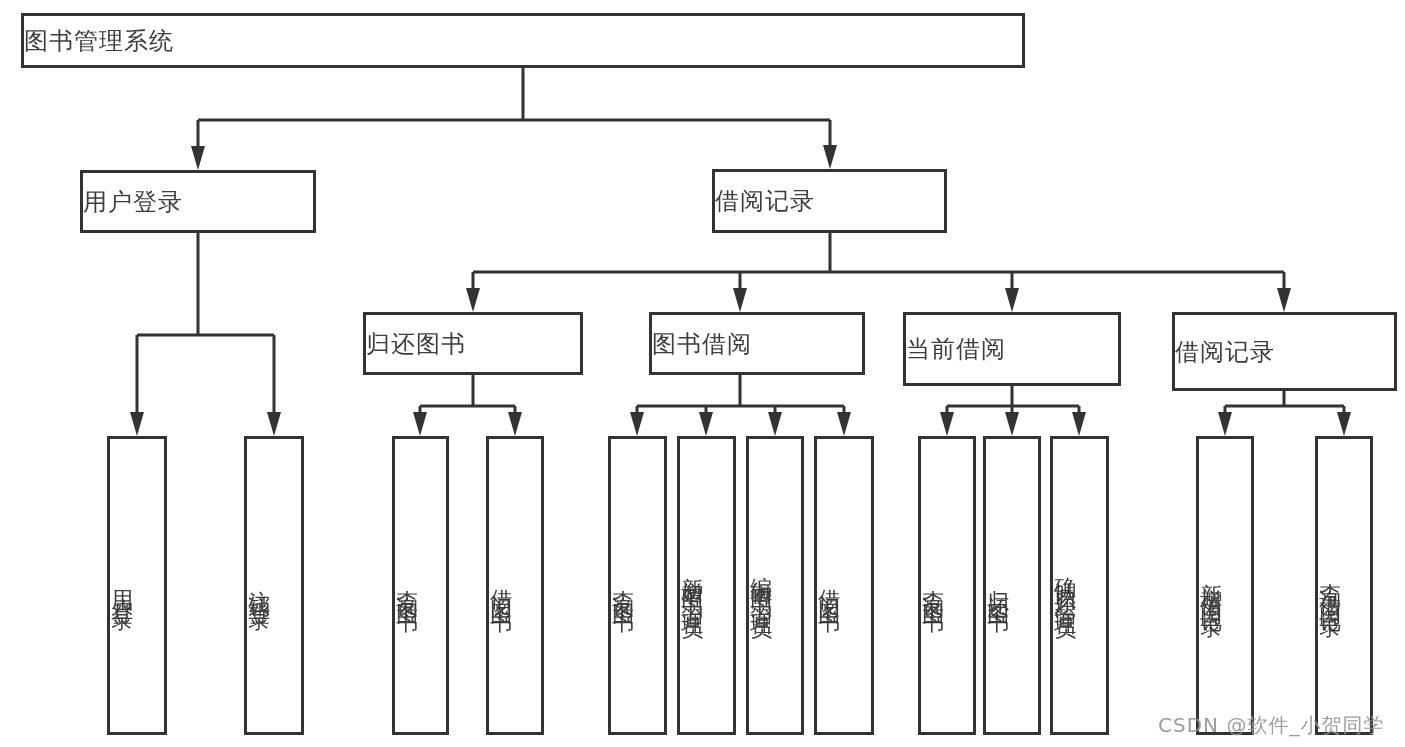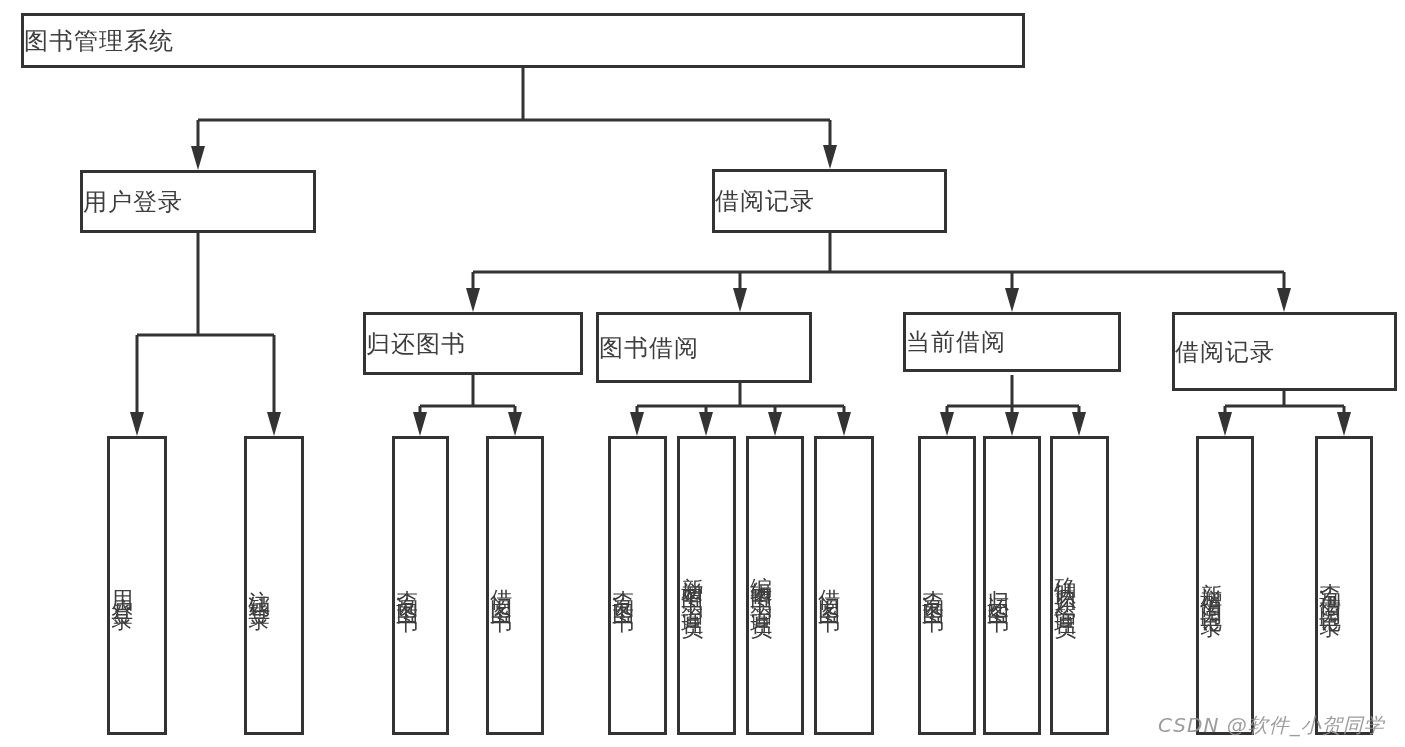--- a/index.html
+++ b/index.html
@@ -47,21 +47,20 @@
   }
   .watermark {
     position: absolute;
     left: 1158px;
     top: 712px;
     font-size: 20px;
     color: rgba(148,148,148,0.92);
     letter-spacing: 1px;
     white-space: nowrap;
     z-index: 3;
-    font-style: italic;
   }
 </style>
 </head>
 <body>
 
 <div class="canvas">
 
   <svg class="connectors" width="1405" height="747" viewBox="0 0 1405 747">
     <path fill="none" stroke="#333333" stroke-width="3" d="
       M523 68 V120 M198 120 H830 M198 120 V150 M830 120 V149
@@ -101,24 +100,24 @@
   <div class="node h" style="left:80px;top:170px;width:236px;height:63px">
     <span>用户登录</span>
   </div>
   <div class="node h" style="left:712px;top:169px;width:235px;height:64px">
     <span>借阅记录</span>
   </div>
 
   <div class="node h" style="left:363px;top:312px;width:220px;height:63px">
     <span>归还图书</span>
   </div>
-  <div class="node h" style="left:596px;top:312px;width:216px;height:71px">
+  <div class="node h" style="left:649px;top:312px;width:216px;height:63px">
     <span>图书借阅</span>
   </div>
-  <div class="node h" style="left:903px;top:312px;width:218px;height:60px">
+  <div class="node h" style="left:903px;top:312px;width:218px;height:74px">
     <span>当前借阅</span>
   </div>
   <div class="node h" style="left:1172px;top:312px;width:225px;height:79px">
     <span>借阅记录</span>
   </div>
 
   <div class="node v" style="left:107px;top:436px;width:60px;height:299px">
     <span>用户登录</span>
   </div>
   <div class="node v" style="left:244px;top:436px;width:60px;height:299px">

